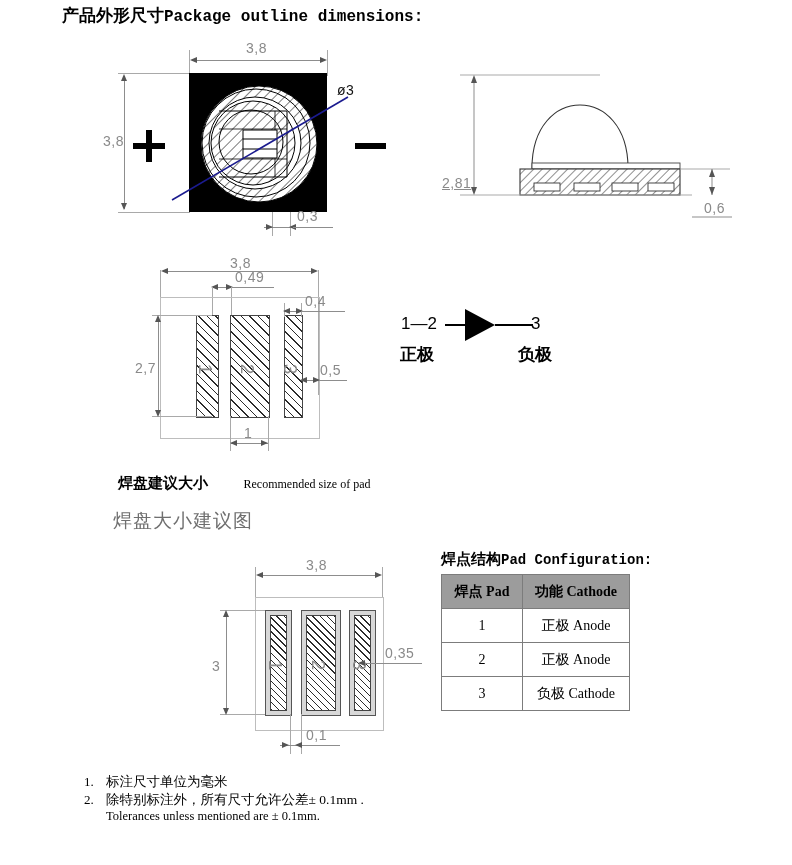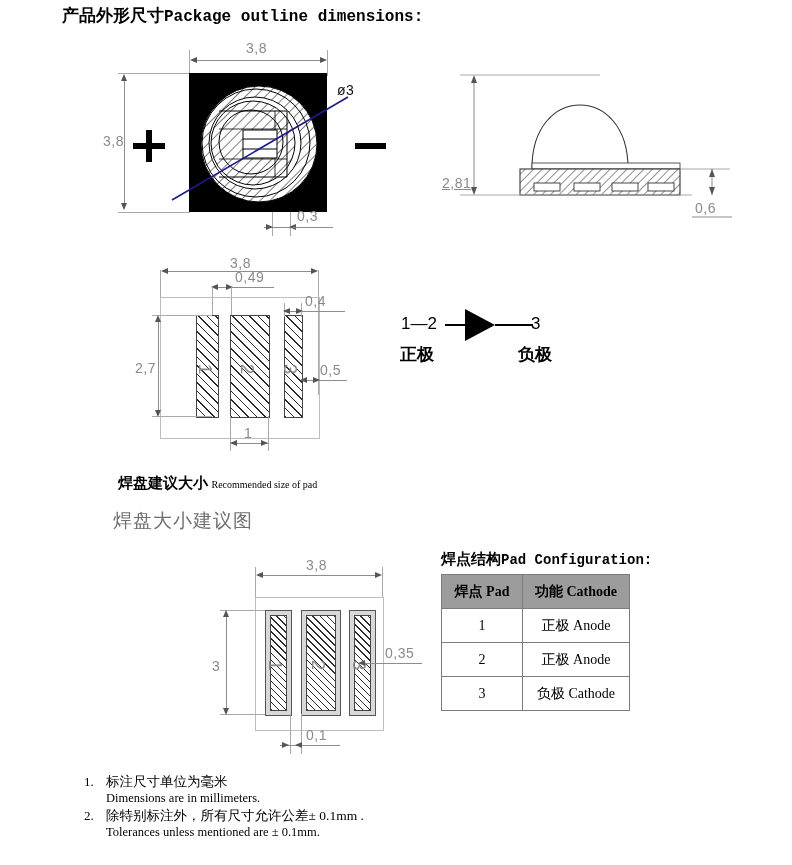--- a/index.html
+++ b/index.html
@@ -56,21 +56,21 @@
     border-bottom:16px solid transparent;
     border-left:30px solid #000;
     left:465px;top:315px;
   }
   .pol-txt{font-family:"Liberation Sans",sans-serif;font-size:17px;color:#000;white-space:nowrap;}
   .pol-cn{font-family:"Liberation Sans",sans-serif;font-size:17px;font-weight:bold;color:#000;white-space:nowrap;}
 
   
   #cap-pad{left:118px;top:474px;font-size:14px;white-space:nowrap;}
   #cap-pad .cn{font-weight:bold;font-size:15px;}
-  #cap-pad .en{font-size:10px;}
+  #cap-pad .en{font-size:12px;margin-left:32px;}
   #cap-pad2{left:113px;top:508px;font-size:19px;color:#6f6f6f;white-space:nowrap;letter-spacing:1px;}
 
   
   #tbl-title{left:441px;top:550px;font-weight:bold;font-size:15px;white-space:nowrap;}
   #tbl-title .en{font-family:"Liberation Mono",monospace;font-size:14px;font-weight:bold;}
   #pad-table{left:441px;top:574px;border-collapse:collapse;}
   #pad-table td,#pad-table th{
     border:1px solid #7c7c7c;
     text-align:center;
     font-size:14px;
@@ -203,21 +203,21 @@
     <line x1="34" y1="28" x2="34" y2="142" stroke="#8d8d8d" stroke-width="1"></line>
     <polygon points="34,25 31,33 37,33" fill="#555"></polygon>
     <polygon points="34,145 31,137 37,137" fill="#555"></polygon>
 
     <line x1="272" y1="119" x2="272" y2="145" stroke="#8d8d8d" stroke-width="1"></line>
     <polygon points="272,119 269,127 275,127" fill="#555"></polygon>
     <polygon points="272,145 269,137 275,137" fill="#555"></polygon>
     <line x1="252" y1="167" x2="292" y2="167" stroke="#8d8d8d" stroke-width="1"></line>
   </svg>
   <div class="abs dim" style="left:2px;top:125px;text-decoration:underline;">2,81</div>
-  <div class="abs dim" style="left:255px;top:150px;text-align:right;">0,6</div>
+  <div class="abs dim" style="left:264px;top:150px;text-align:right;">0,6</div>
 </div>
 
 <div class="abs" style="left:130px;top:255px;width:270px;height:205px;">
 
   <div class="abs vl thin" style="left:30px;top:15px;height:125px;"></div>
   <div class="abs vl thin" style="left:188px;top:15px;height:125px;"></div>
   <div class="abs hl" style="left:33px;top:16px;width:152px;"></div>
   <div class="abs ah ah-l" style="left:31px;top:13px;"></div>
   <div class="abs ah ah-r" style="left:181px;top:13px;"></div>
   <div class="abs dim" style="left:100px;top:0px;">3,8</div>
@@ -370,20 +370,19 @@
         <span>Cathode</span>
       </td>
     </tr>
   </tbody>
 </table>
 
 <div class="abs" id="notes">
   <div class="note-row">
     <span class="note-num">1.</span>
     <div class="note-cn">标注尺寸单位为毫米</div>
-    <div class="note-en">Dimensions are in millimeters.</div>
   </div>
   <div class="note-row">
     <span class="note-num">2.</span>
     <div class="note-cn">除特别标注外，所有尺寸允许公差± 0.1mm .</div>
     <div class="note-en">Tolerances unless mentioned are ± 0.1mm.</div>
   </div>
 </div>
 
 </body></html>

